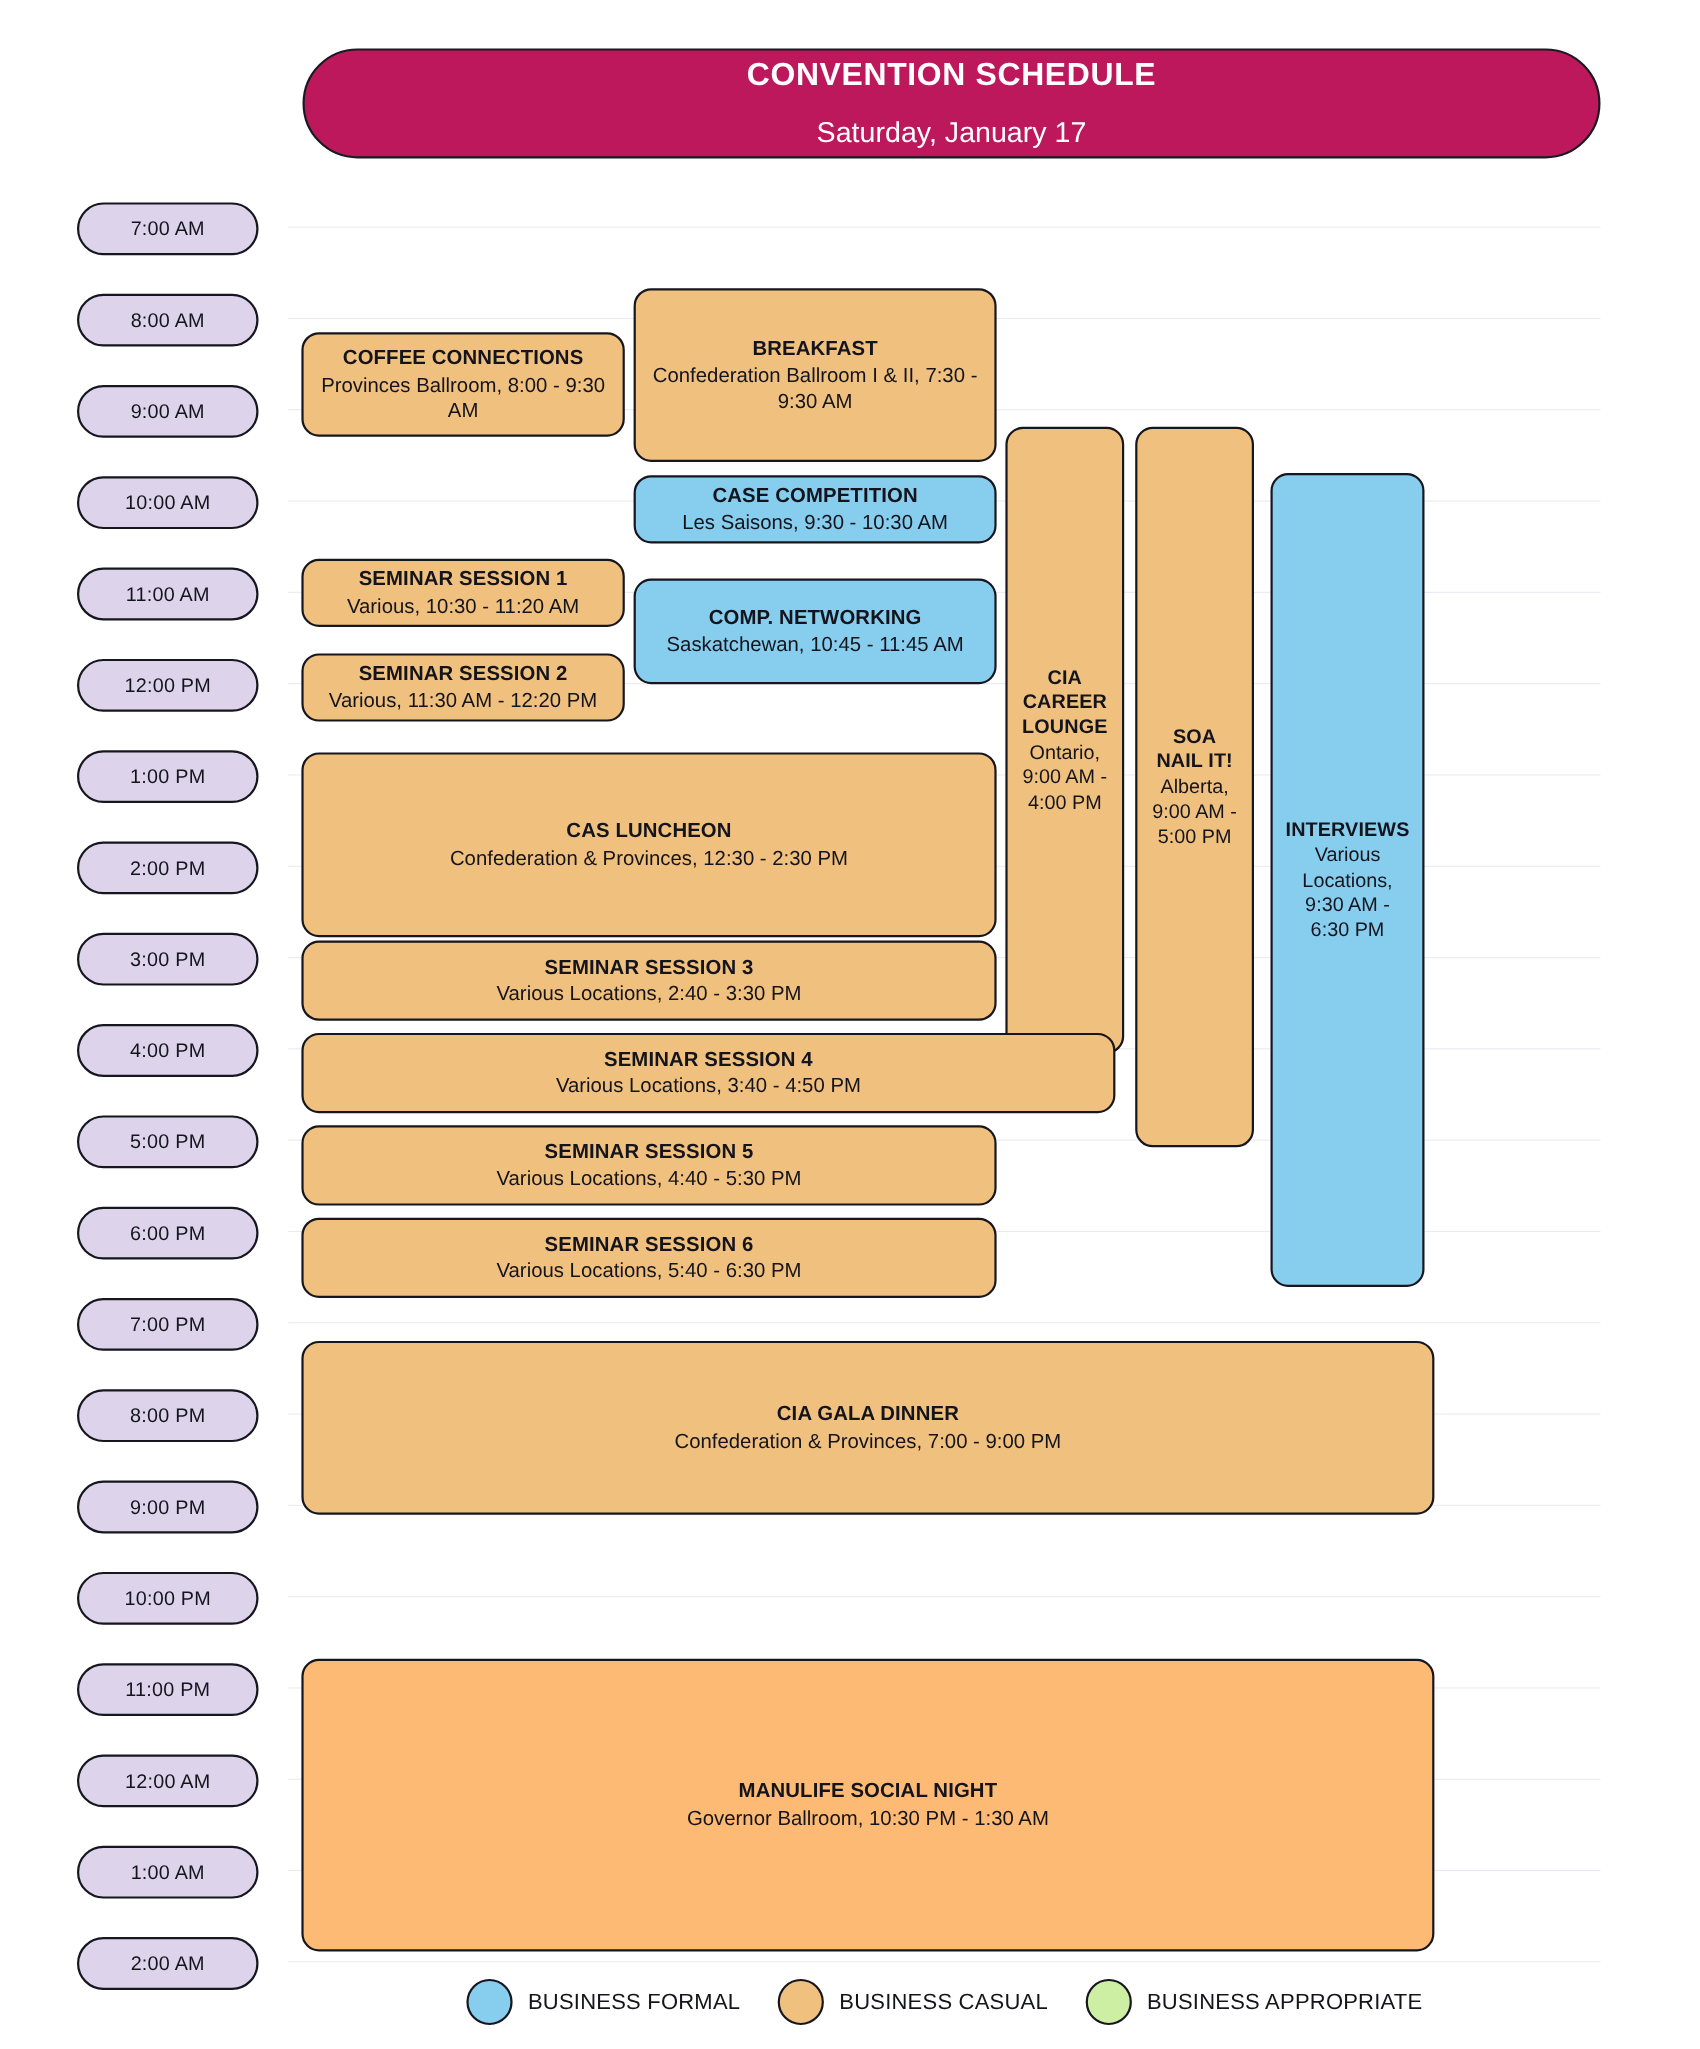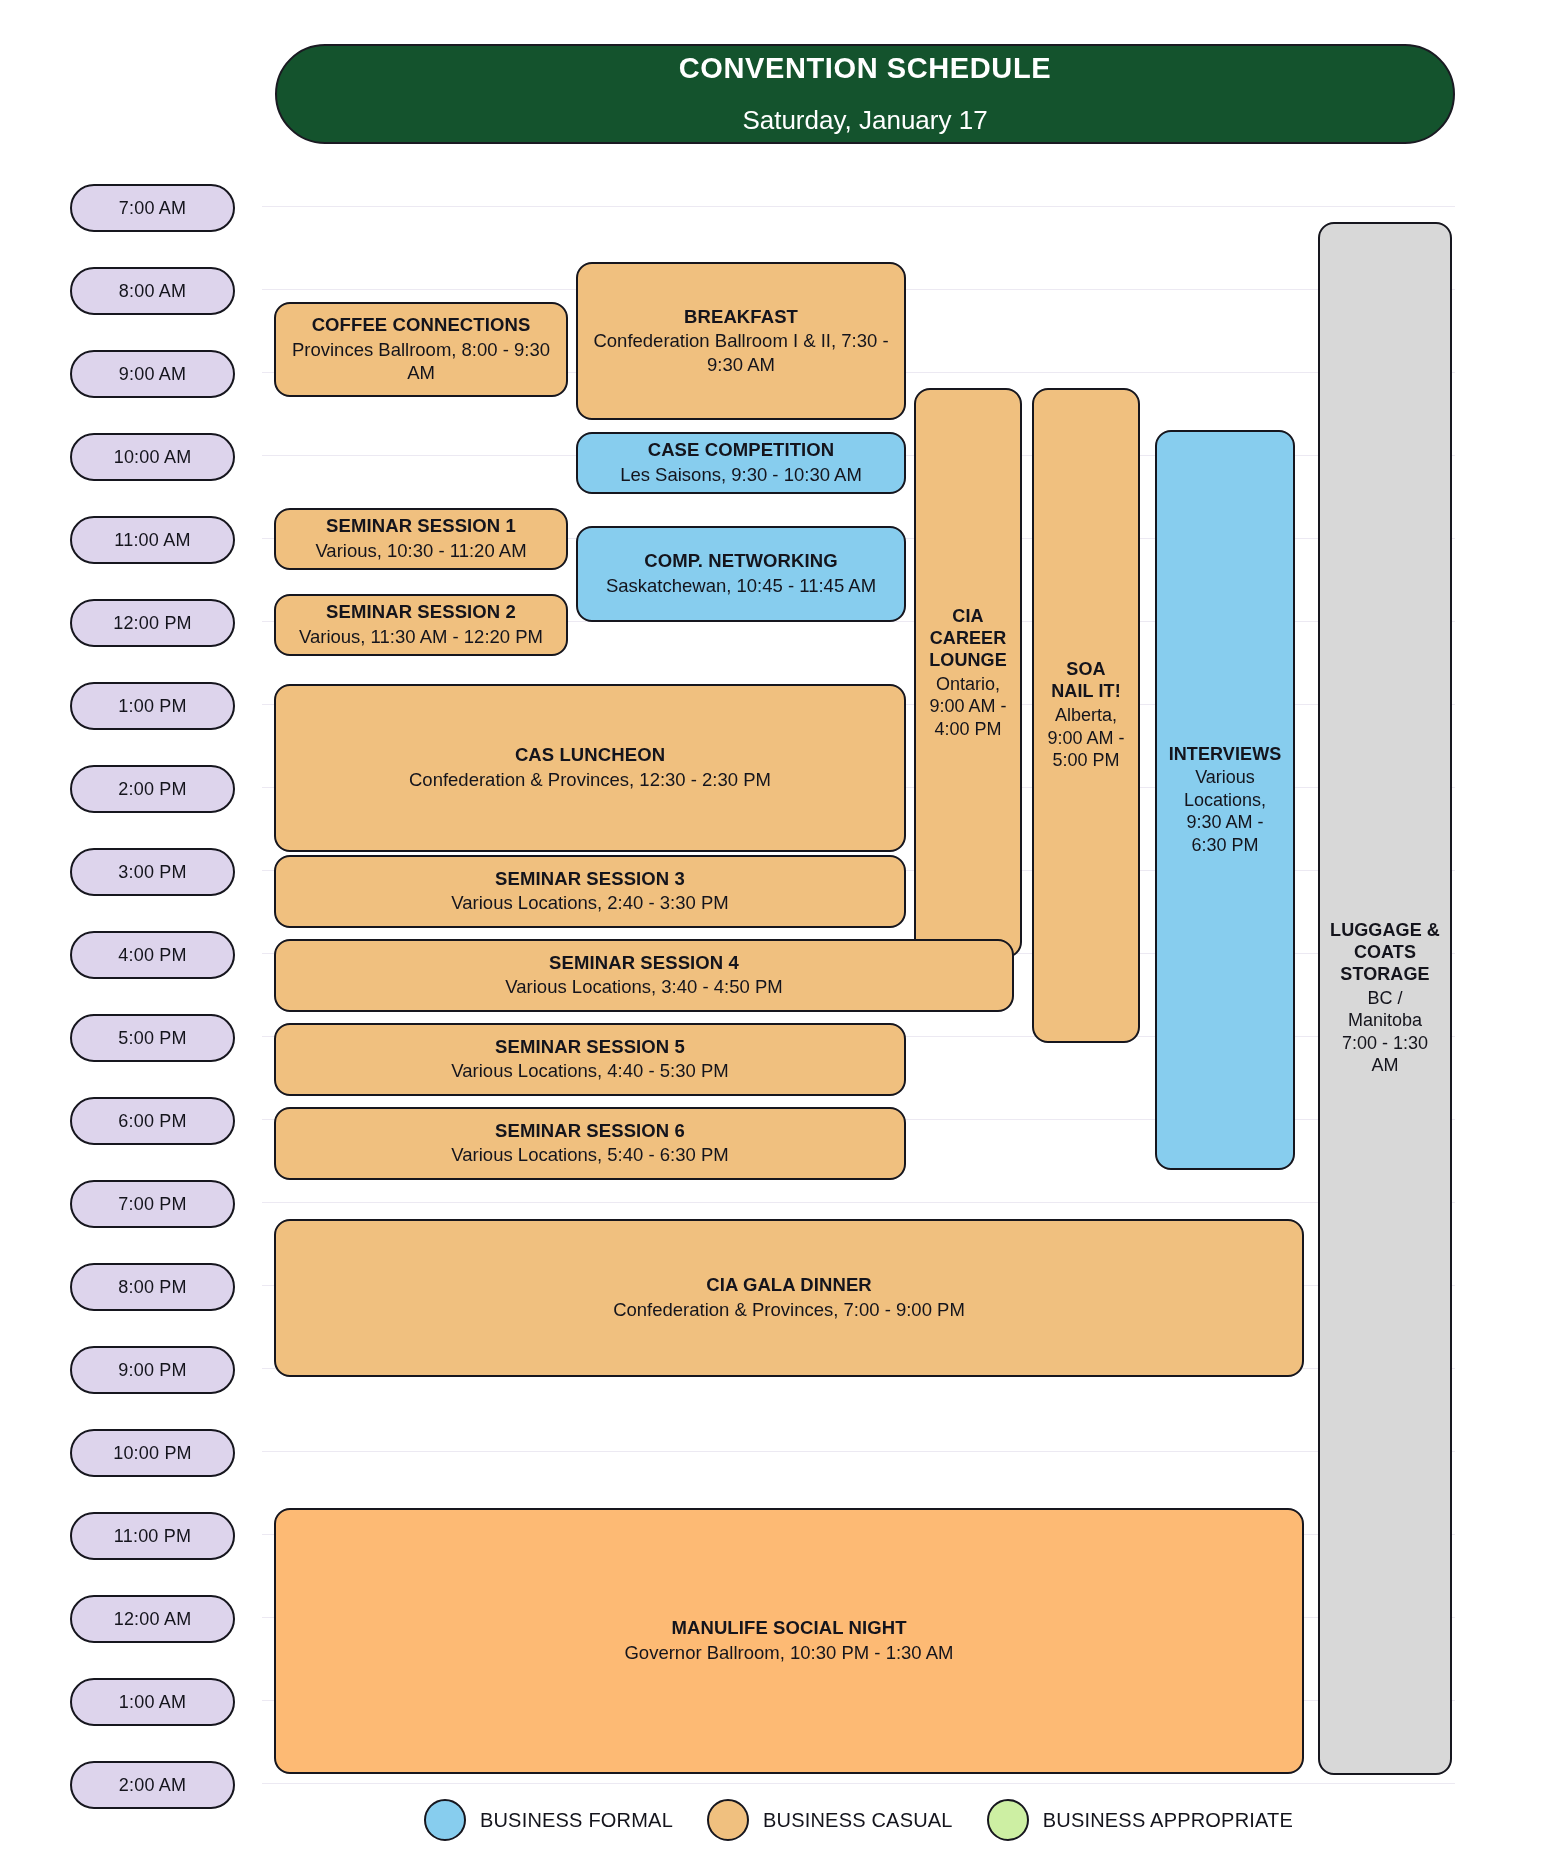--- a/index.html
+++ b/index.html
@@ -17,21 +17,21 @@
     background: #ffffff;
   }
 
   
   #title-banner {
     position: absolute;
     left: 275px;
     top: 44px;
     width: 1180px;
     height: 100px;
-    background: #14532d;
+    background: #be185d;
     border: 2px solid #1a1a22;
     border-radius: 50px;
     color: #ffffff;
     display: flex;
     flex-direction: column;
     align-items: center;
     justify-content: center;
     padding-top: 2px;
   }
   #title-banner .main {
@@ -222,24 +222,20 @@
   <div class="time-pill" style="top:1595px">
       <span>12:00 AM</span>
     </div>
   <div class="time-pill" style="top:1678px">
       <span>1:00 AM</span>
     </div>
   <div class="time-pill" style="top:1761px">
       <span>2:00 AM</span>
     </div>
 
-  <div class="event storage narrow" style="left:1318px; top:222px; width:134px; height:1553px;">
-    <div class="ev-title">LUGGAGE &amp; COATS STORAGE</div>
-    <div class="ev-sub">BC / Manitoba 7:00 - 1:30 AM</div>
-  </div>
 
   <div class="event casual" style="left:274px; top:302px; width:294px; height:95px;">
     <div class="ev-title">COFFEE CONNECTIONS</div>
     <div class="ev-sub">Provinces Ballroom, 8:00 - 9:30 AM</div>
   </div>
 
   <div class="event casual" style="left:576px; top:262px; width:330px; height:158px;">
     <div class="ev-title">BREAKFAST</div>
     <div class="ev-sub">Confederation Ballroom I &amp; II, 7:30 - 9:30 AM</div>
   </div>

